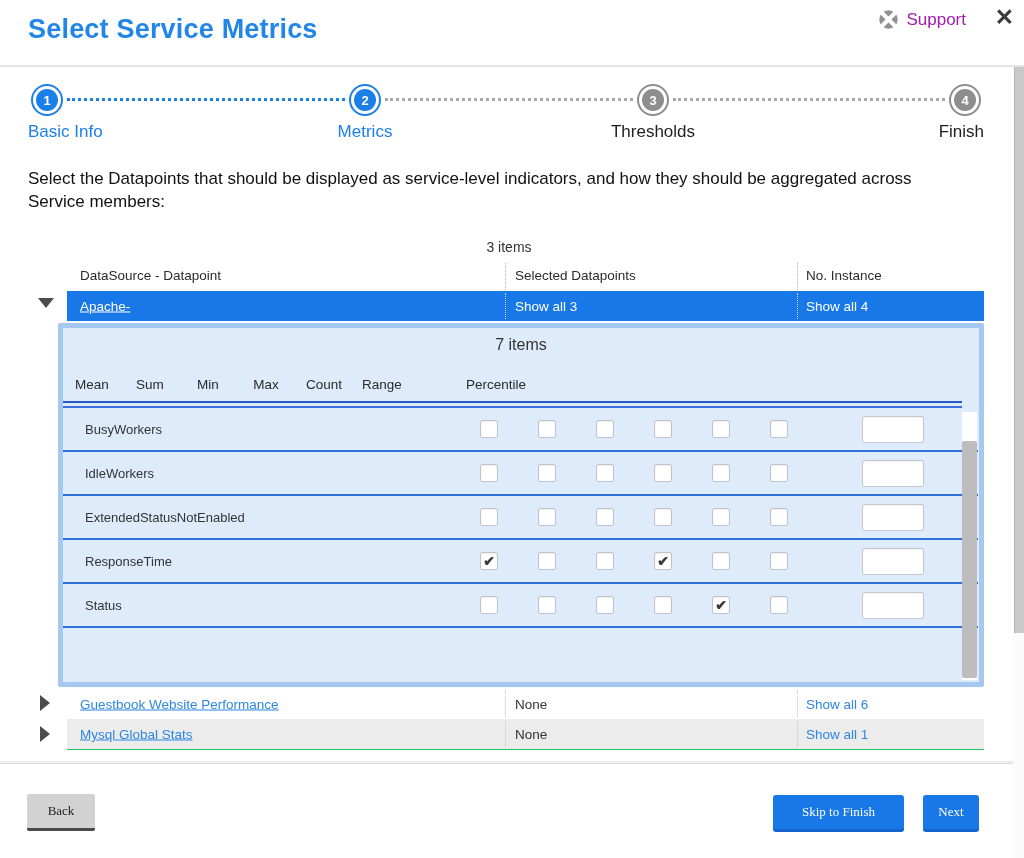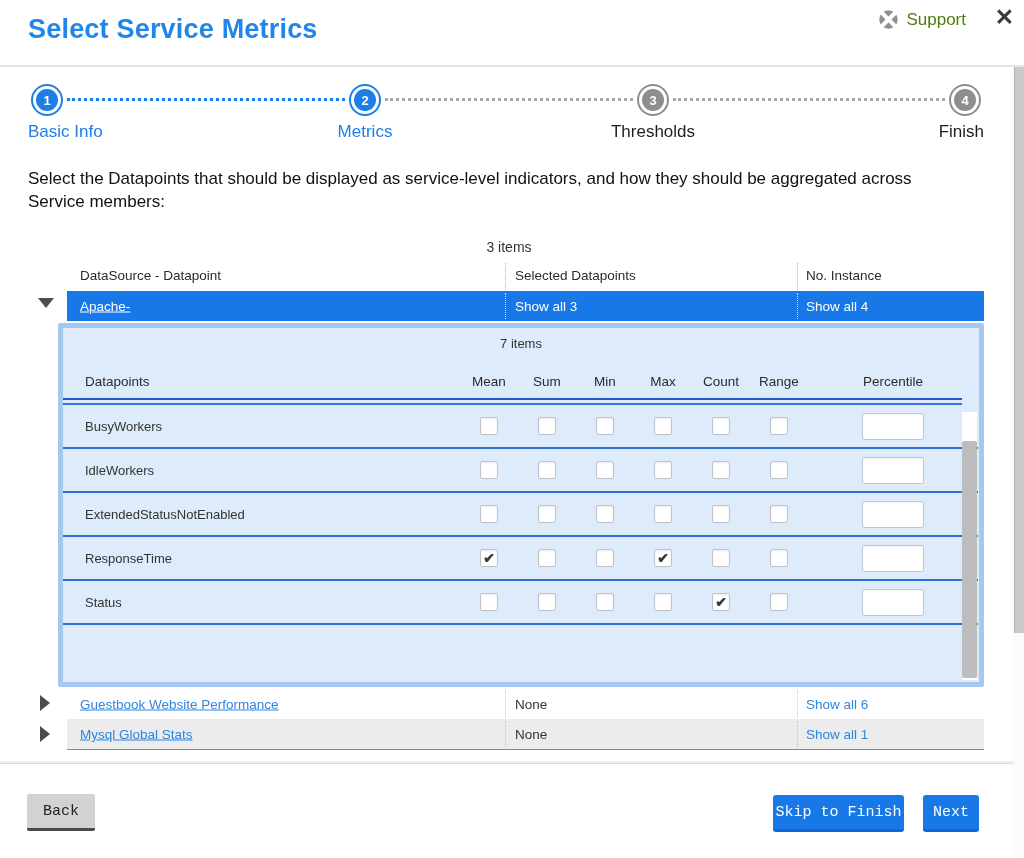--- a/index.html
+++ b/index.html
@@ -3,21 +3,21 @@
 <meta charset="utf-8">
 <style>
   * { box-sizing: border-box; margin: 0; padding: 0; }
   html, body { width: 1024px; height: 858px; background: #fff; }
   body { font-family: "Liberation Sans", sans-serif; position: relative; overflow: hidden; color: #222; }
 
   .abs { position: absolute; }
 
   
   .page-title { left: 28px; top: 14px; font-size: 27px; font-weight: 700; color: #2186E8; letter-spacing: .2px; }
-  .support { right: 58px; top: 9px; display: flex; align-items: center; gap: 7px; color: #4d7c0f; font-size: 17px; cursor: pointer; }
+  .support { right: 58px; top: 9px; display: flex; align-items: center; gap: 7px; color: #a21caf; font-size: 17px; cursor: pointer; }
   .close-x { right: 10px; top: 6px; font-size: 23px; font-weight: bold; color: #3C3C3C; cursor: pointer; line-height: 1; }
   .header-divider { left: 0; top: 65px; width: 1024px; height: 2px; background: #E4E4E4; }
 
   
   .step-circle { width: 32px; height: 32px; border-radius: 50%; border: 2px solid #8E8E8E; background: #fff;
                  display: flex; align-items: center; justify-content: center; }
   .step-inner { width: 22px; height: 22px; border-radius: 50%; background: #8E8E8E; color: #fff;
                 display: flex; align-items: center; justify-content: center; font-size: 13px; font-weight: bold; }
   .step.active .step-circle { border-color: #1C7FE8; }
   .step.active .step-inner { background: #1C7FE8; }
@@ -46,21 +46,21 @@
   .row-mysql { top: 719px; background: #ECECEC; border-bottom: 1px solid #22c55e; cursor: pointer; }
 
   .caret-down { width: 0; height: 0; border-left: 8px solid transparent; border-right: 8px solid transparent;
                 border-top: 10px solid #4C4C4C; cursor: pointer; }
   .caret-right { width: 0; height: 0; border-top: 8px solid transparent; border-bottom: 8px solid transparent;
                  border-left: 10px solid #4C4C4C; cursor: pointer; }
 
   
   .subpanel { left: 58px; top: 323px; width: 926px; height: 364px; background: #DEEBFA;
               border: 5px solid #A5C8F1; border-radius: 2px; }
-  .sub-items { margin-top: 8px; text-align: center; font-size: 13px; color: #333; }
+  .sub-items { margin-top: 8px; text-align: center; font-size: 16px; color: #333; }
   .sub-headrow { display: flex; align-items: center; height: 34px; margin-top: 13px; font-size: 13.5px; color: #2B2B2B; }
   .sub-name-col { width: 397px; padding-left: 22px; }
   .sub-cell { width: 58px; text-align: center; display: flex; justify-content: center; }
   .sub-headrow .sub-cell { display: block; }
   .sub-pct { width: 170px; text-align: center; display: flex; justify-content: center; }
   .sub-headrow .sub-pct { display: block; }
   .double-line { height: 7px; margin-right: 17px; border-top: 2px solid #2557CC; border-bottom: 2px solid #3E6FE0; }
   .sub-row { display: flex; align-items: center; height: 44px; margin-right: 1px; border-bottom: 2px solid #2F6FD8; }
   .sub-row .sub-name-col { font-size: 13px; color: #333; }
   .checkbox { width: 18px; height: 18px; background: #fff; border: 1px solid #C2C2CC; border-radius: 2px;
@@ -69,21 +69,21 @@
               font-size: 14px; font-weight: bold; color: #3A3A3A; line-height: 1; }
   .pct-input { width: 62px; height: 27px; background: #fff; border: 1px solid #C6C6D0; border-radius: 2px;
                box-shadow: inset 0 1px 2px rgba(0,0,0,.06); font-size: 13px; padding: 0 5px;
                font-family: "Liberation Sans", sans-serif; }
   .sub-scroll-track { position: absolute; top: 84px; right: 2px; width: 15px; height: 268px; background: #fff; }
   .sub-scroll-thumb { position: absolute; top: 29px; left: 0; width: 15px; height: 237px; background: #BDBDBD;
                       border-radius: 2px; cursor: pointer; }
 
   
   .footer-divider { left: 0; top: 761px; width: 1024px; height: 3px; background: #EDEDED; border-bottom: 1px solid #DCDCDC; }
-  .btn { font-family: Liberation Mono, monospace; font-size: 15px; cursor: pointer; border: none; border-radius: 3px; text-align: center; }
+  .btn { font-family: Liberation Serif, serif; font-size: 13px; cursor: pointer; border: none; border-radius: 3px; text-align: center; }
   .btn-back { left: 27px; top: 794px; width: 68px; height: 37px; background: #D2D2D2; color: #222;
               border-bottom: 3px solid #4A4A4A; border-radius: 2px; }
   .btn-blue { background: #1878E8; color: #fff; border-bottom: 3px solid #1565CE; }
   .btn-skip { left: 773px; top: 795px; width: 131px; height: 37px; }
   .btn-next { left: 923px; top: 795px; width: 56px; height: 37px; }
 
   
   .page-scroll-track { left: 1013px; top: 67px; width: 11px; height: 791px; background: #FBFBFB; }
   .page-scroll-thumb { position: absolute; top: 0; left: 1px; width: 10px; height: 566px; background: #C9C9C9;
                        border-left: 1px solid #B5B5B5; cursor: pointer; }
@@ -159,21 +159,20 @@
   <span class="cell row-link" style="left:13px;">Apache-</span>
   <span class="sep" style="left:438px;"></span>
   <span class="cell" style="left:448px;">Show all 3</span>
   <span class="sep" style="left:730px;"></span>
   <span class="cell" style="left:739px;">Show all 4</span>
 </div>
 
 <div class="abs subpanel">
   <div class="sub-items">7 items</div>
   <div class="sub-headrow">
-    <div class="sub-name-col">Datapoints</div>
     <div class="sub-cell">Mean</div>
     <div class="sub-cell">Sum</div>
     <div class="sub-cell">Min</div>
     <div class="sub-cell">Max</div>
     <div class="sub-cell">Count</div>
     <div class="sub-cell">Range</div>
     <div class="sub-pct">Percentile</div>
   </div>
   <div class="double-line"></div>
   <div id="subtable-body">

